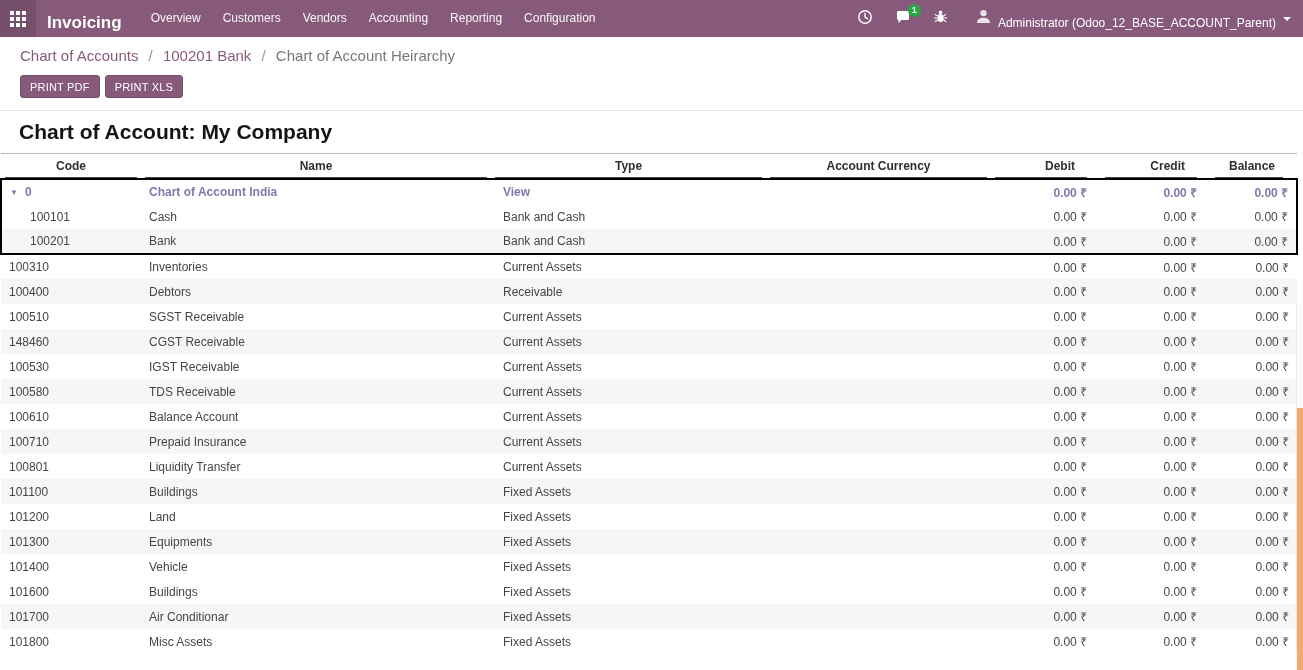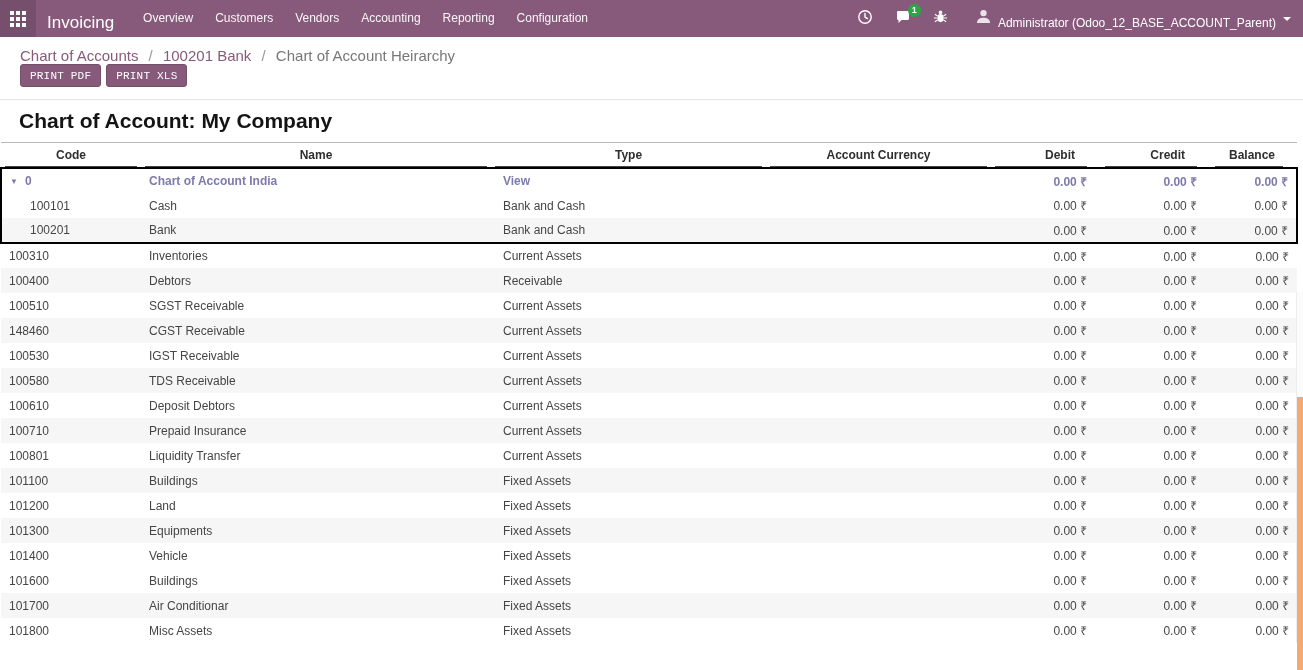--- a/index.html
+++ b/index.html
@@ -14,37 +14,37 @@
   body {
     width: 1303px; height: 670px; overflow: hidden; position: relative;
     font-family: "Liberation Sans", sans-serif; background: #fff; color: #4c4c4c;
   }
 
   
   .navbar { height: 37px; background: var(--navbar-bg); display: flex; align-items: center; color: #fff; }
   .apps-btn { width: 36px; height: 37px; display: flex; align-items: center; justify-content: center; background: rgba(0,0,0,0.12); cursor: pointer; flex: 0 0 auto; }
   .grid-icon { display: grid; grid-template-columns: repeat(3, 4px); grid-gap: 2px; }
   .grid-icon i { width: 4px; height: 4px; background: #fff; display: block; }
-  .app-name { font-size: 17px; margin: 8px 14px 0 11px; font-weight: normal; cursor: pointer; white-space: nowrap; }
+  .app-name { font-size: 17px; margin: 8px 14px 0 11px; font-weight: bold; cursor: pointer; white-space: nowrap; }
   .nav-menu { display: flex; margin-left: 4px; }
   .nav-item { font-size: 12px; line-height: 37px; padding: 0 11px; color: rgba(255,255,255,0.95); cursor: pointer; white-space: nowrap; }
   .nav-right { margin-left: auto; display: flex; align-items: center; padding-right: 12px; }
   .icon-btn { position: relative; padding: 0 11px; height: 37px; display: flex; align-items: center; cursor: pointer; }
   .badge { position: absolute; top: 4px; right: 1px; background: var(--badge); color: #fff; font-size: 9px; line-height: 1; border-radius: 8px; padding: 2px 4px; font-weight: bold; }
   .user-menu { display: flex; align-items: center; margin-left: 16px; cursor: pointer; }
   .user-name { font-size: 12px; margin: 8px 7px 0 6px; white-space: nowrap; }
   .caret-down { width: 0; height: 0; border-left: 4px solid transparent; border-right: 4px solid transparent; border-top: 4px solid #fff; }
 
   
   .control-panel { padding: 10px 16px 12px 20px; border-bottom: 1px solid #e6e6e6; background: #fff; }
   .breadcrumb { font-size: 15px; color: #888; }
   .breadcrumb a { color: var(--link); text-decoration: none; cursor: pointer; }
   .breadcrumb .sep { margin: 0 6px; color: #999; }
   .breadcrumb .current { color: #777; }
-  .btn-row { display: flex; gap: 5px; font-family: Liberation Mono, monospace; }
+  .btn-row { margin-top: 11px; display: flex; gap: 5px; }
   .btn { background: var(--navbar-bg); color: #fff; font-size: 11px; padding: 5px 9px 4px; border: 1px solid #735068; border-radius: 3px; cursor: pointer; font-family: inherit; letter-spacing: 0.2px; }
 
   
   .report-title { font-size: 21px; font-weight: bold; color: #141414; margin: 9px 0 9px 19px; }
 
   
   .table-wrap { position: relative; }
   .report-table { width: 1296px; border-collapse: collapse; table-layout: fixed; font-size: 12px; color: #454545; border-top: 1px solid #b9b9b9; }
   .report-table th { font-weight: bold; color: #2f2f2f; padding: 5px 4px 0; }
   .report-table th .hdr { display: block; border-bottom: 1px solid #454545; padding-bottom: 4px; text-align: center; }
@@ -263,21 +263,21 @@
     <td class="col-code"><span>100580</span></td>
     <td class="col-name">TDS Receivable</td>
     <td class="col-type">Current Assets</td>
     <td class="col-currency"></td>
     <td class="num col-debit">0.00 ₹</td>
     <td class="num col-credit">0.00 ₹</td>
     <td class="num col-balance">0.00 ₹</td>
   </tr>
         <tr>
     <td class="col-code"><span>100610</span></td>
-    <td class="col-name">Deposit Debtors</td>
+    <td class="col-name">Balance Account</td>
     <td class="col-type">Current Assets</td>
     <td class="col-currency"></td>
     <td class="num col-debit">0.00 ₹</td>
     <td class="num col-credit">0.00 ₹</td>
     <td class="num col-balance">0.00 ₹</td>
   </tr>
         <tr class="stripe">
     <td class="col-code"><span>100710</span></td>
     <td class="col-name">Prepaid Insurance</td>
     <td class="col-type">Current Assets</td>

